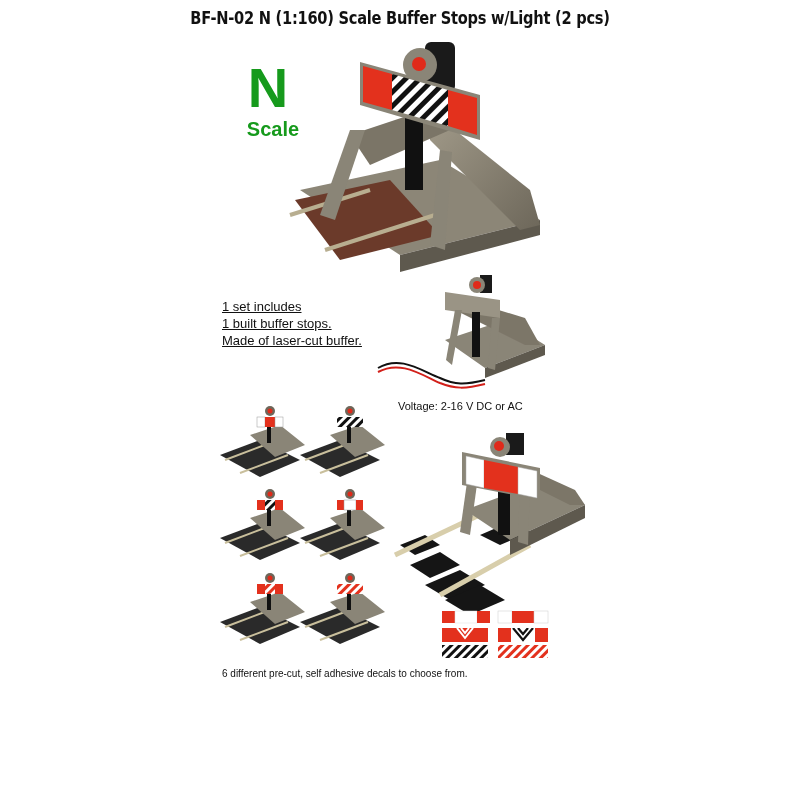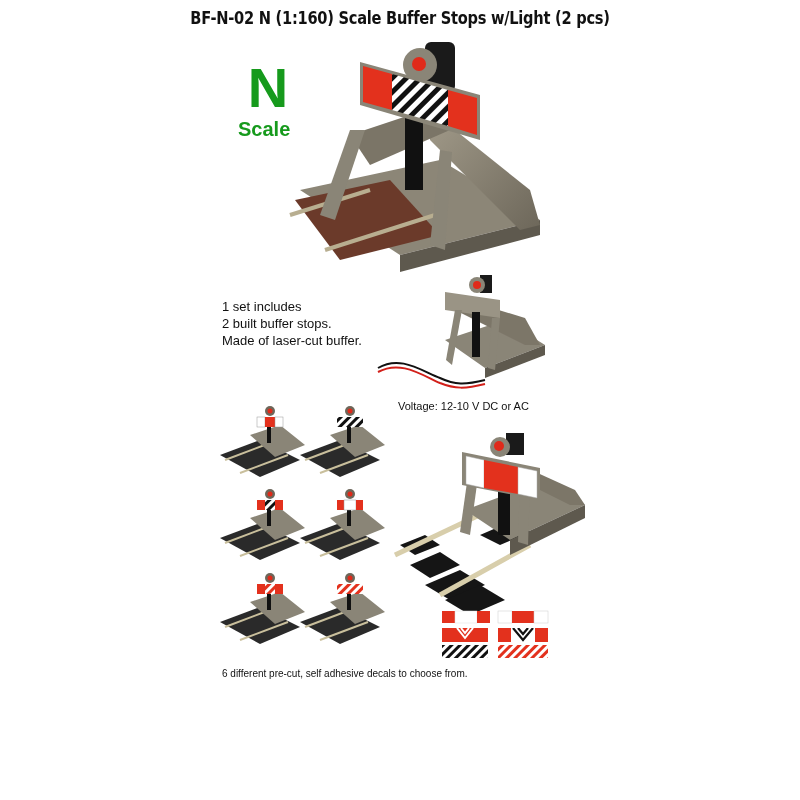--- a/index.html
+++ b/index.html
@@ -10,26 +10,26 @@
       font-family: "DejaVu Sans", sans-serif; font-weight: bold;
       font-size: 17px; color: #111; letter-spacing: -0.3px;
       transform: scaleX(0.86); transform-origin: 400px 0;
     }
     .nscale-n {
       left: 238px; top: 60px; width: 60px; text-align: center;
       font-family: "Liberation Sans", sans-serif; font-weight: bold;
       font-size: 56px; line-height: 56px; color: #169a1c;
     }
     .nscale-s {
-      left: 238px; top: 118px; width: 70px; text-align: left;
+      left: 238px; top: 118px; width: 70px; text-align: center;
       font-family: "Liberation Sans", sans-serif; font-weight: bold;
       font-size: 20px; color: #169a1c;
     }
     .includes {
-      left: 222px; top: 298px; font-size: 13px; line-height: 17px; color: #111;
+      left: 222px; top: 298px; font-size: 13px; line-height: 17px; color: #111; text-decoration: underline;
     }
     .includes div { white-space: nowrap; }
     .voltage { left: 398px; top: 400px; font-size: 11px; color: #111; white-space: nowrap; }
     .footer { left: 222px; top: 668px; font-size: 10px; color: #111; white-space: nowrap; }
     svg { position: absolute; overflow: visible; }
   </style>
 </head>
 <body>
 
 <div class="abs title">BF-N-02 N (1:160) Scale Buffer Stops w/Light (2 pcs)</div>
@@ -78,40 +78,40 @@
   <circle cx="419" cy="64" r="7" fill="#e02a1a"></circle>
 
   <polygon points="360,62 480,95 480,140 360,105" fill="#8a8577"></polygon>
   <polygon points="363,66 392,74 392,110 363,102" fill="#e3311d"></polygon>
   <polygon points="392,74 448,90 448,126 392,110" fill="url(#chevBW)"></polygon>
   <polygon points="448,90 477,98 477,135 448,126" fill="#e3311d"></polygon>
 </svg>
 
 <div class="abs includes">
   <div>1 set includes</div>
-  <div>2 built buffer stops.</div>
+  <div>1 built buffer stops.</div>
   <div>Made of laser-cut buffer.</div>
 </div>
 
 <svg style="left:0;top:0;" width="800" height="800">
   <polygon points="445,340 505,320 545,345 485,368" fill="#8a8577"></polygon>
   <polygon points="485,368 545,345 545,355 485,378" fill="#5e594e"></polygon>
   <polygon points="450,295 525,318 540,345 525,345 455,310" fill="#7c7668"></polygon>
   <polygon points="445,292 500,300 500,318 445,310" fill="#9a9485"></polygon>
   <polygon points="455,310 462,310 452,365 446,360" fill="#8a8577"></polygon>
   <polygon points="492,318 500,318 495,370 488,368" fill="#8a8577"></polygon>
   <rect x="472" y="312" width="8" height="45" fill="#111"></rect>
   <rect x="480" y="275" width="12" height="18" fill="#1a1a1a"></rect>
   <circle cx="477" cy="285" r="8" fill="#8a8577"></circle>
   <circle cx="477" cy="285" r="4" fill="#e02a1a"></circle>
   <path d="M378,368 C400,355 420,370 440,378 C455,385 465,385 485,380" stroke="#111" stroke-width="2" fill="none"></path>
   <path d="M378,372 C400,360 420,374 440,383 C455,389 465,389 485,384" stroke="#d2201a" stroke-width="2" fill="none"></path>
 </svg>
 
-<div class="abs voltage">Voltage: 12-10 V DC or AC</div>
+<div class="abs voltage">Voltage: 2-16 V DC or AC</div>
 
 <svg style="left:0;top:0;" width="800" height="800">
   <g transform="translate(220,405)">
     <polygon points="0,50 40,35 80,55 40,72" fill="#2a2a2a"></polygon>
     <line x1="5" y1="55" x2="50" y2="38" stroke="#c9bf9c" stroke-width="2"></line>
     <line x1="20" y1="68" x2="68" y2="50" stroke="#c9bf9c" stroke-width="2"></line>
     <polygon points="30,30 60,20 85,40 55,52" fill="#8a8577"></polygon>
     <rect x="47" y="18" width="4" height="20" fill="#111"></rect>
     <circle cx="50" cy="6" r="5" fill="#6d675a"></circle>
       <circle cx="50" cy="6" r="2.5" fill="#e02a1a"></circle>

